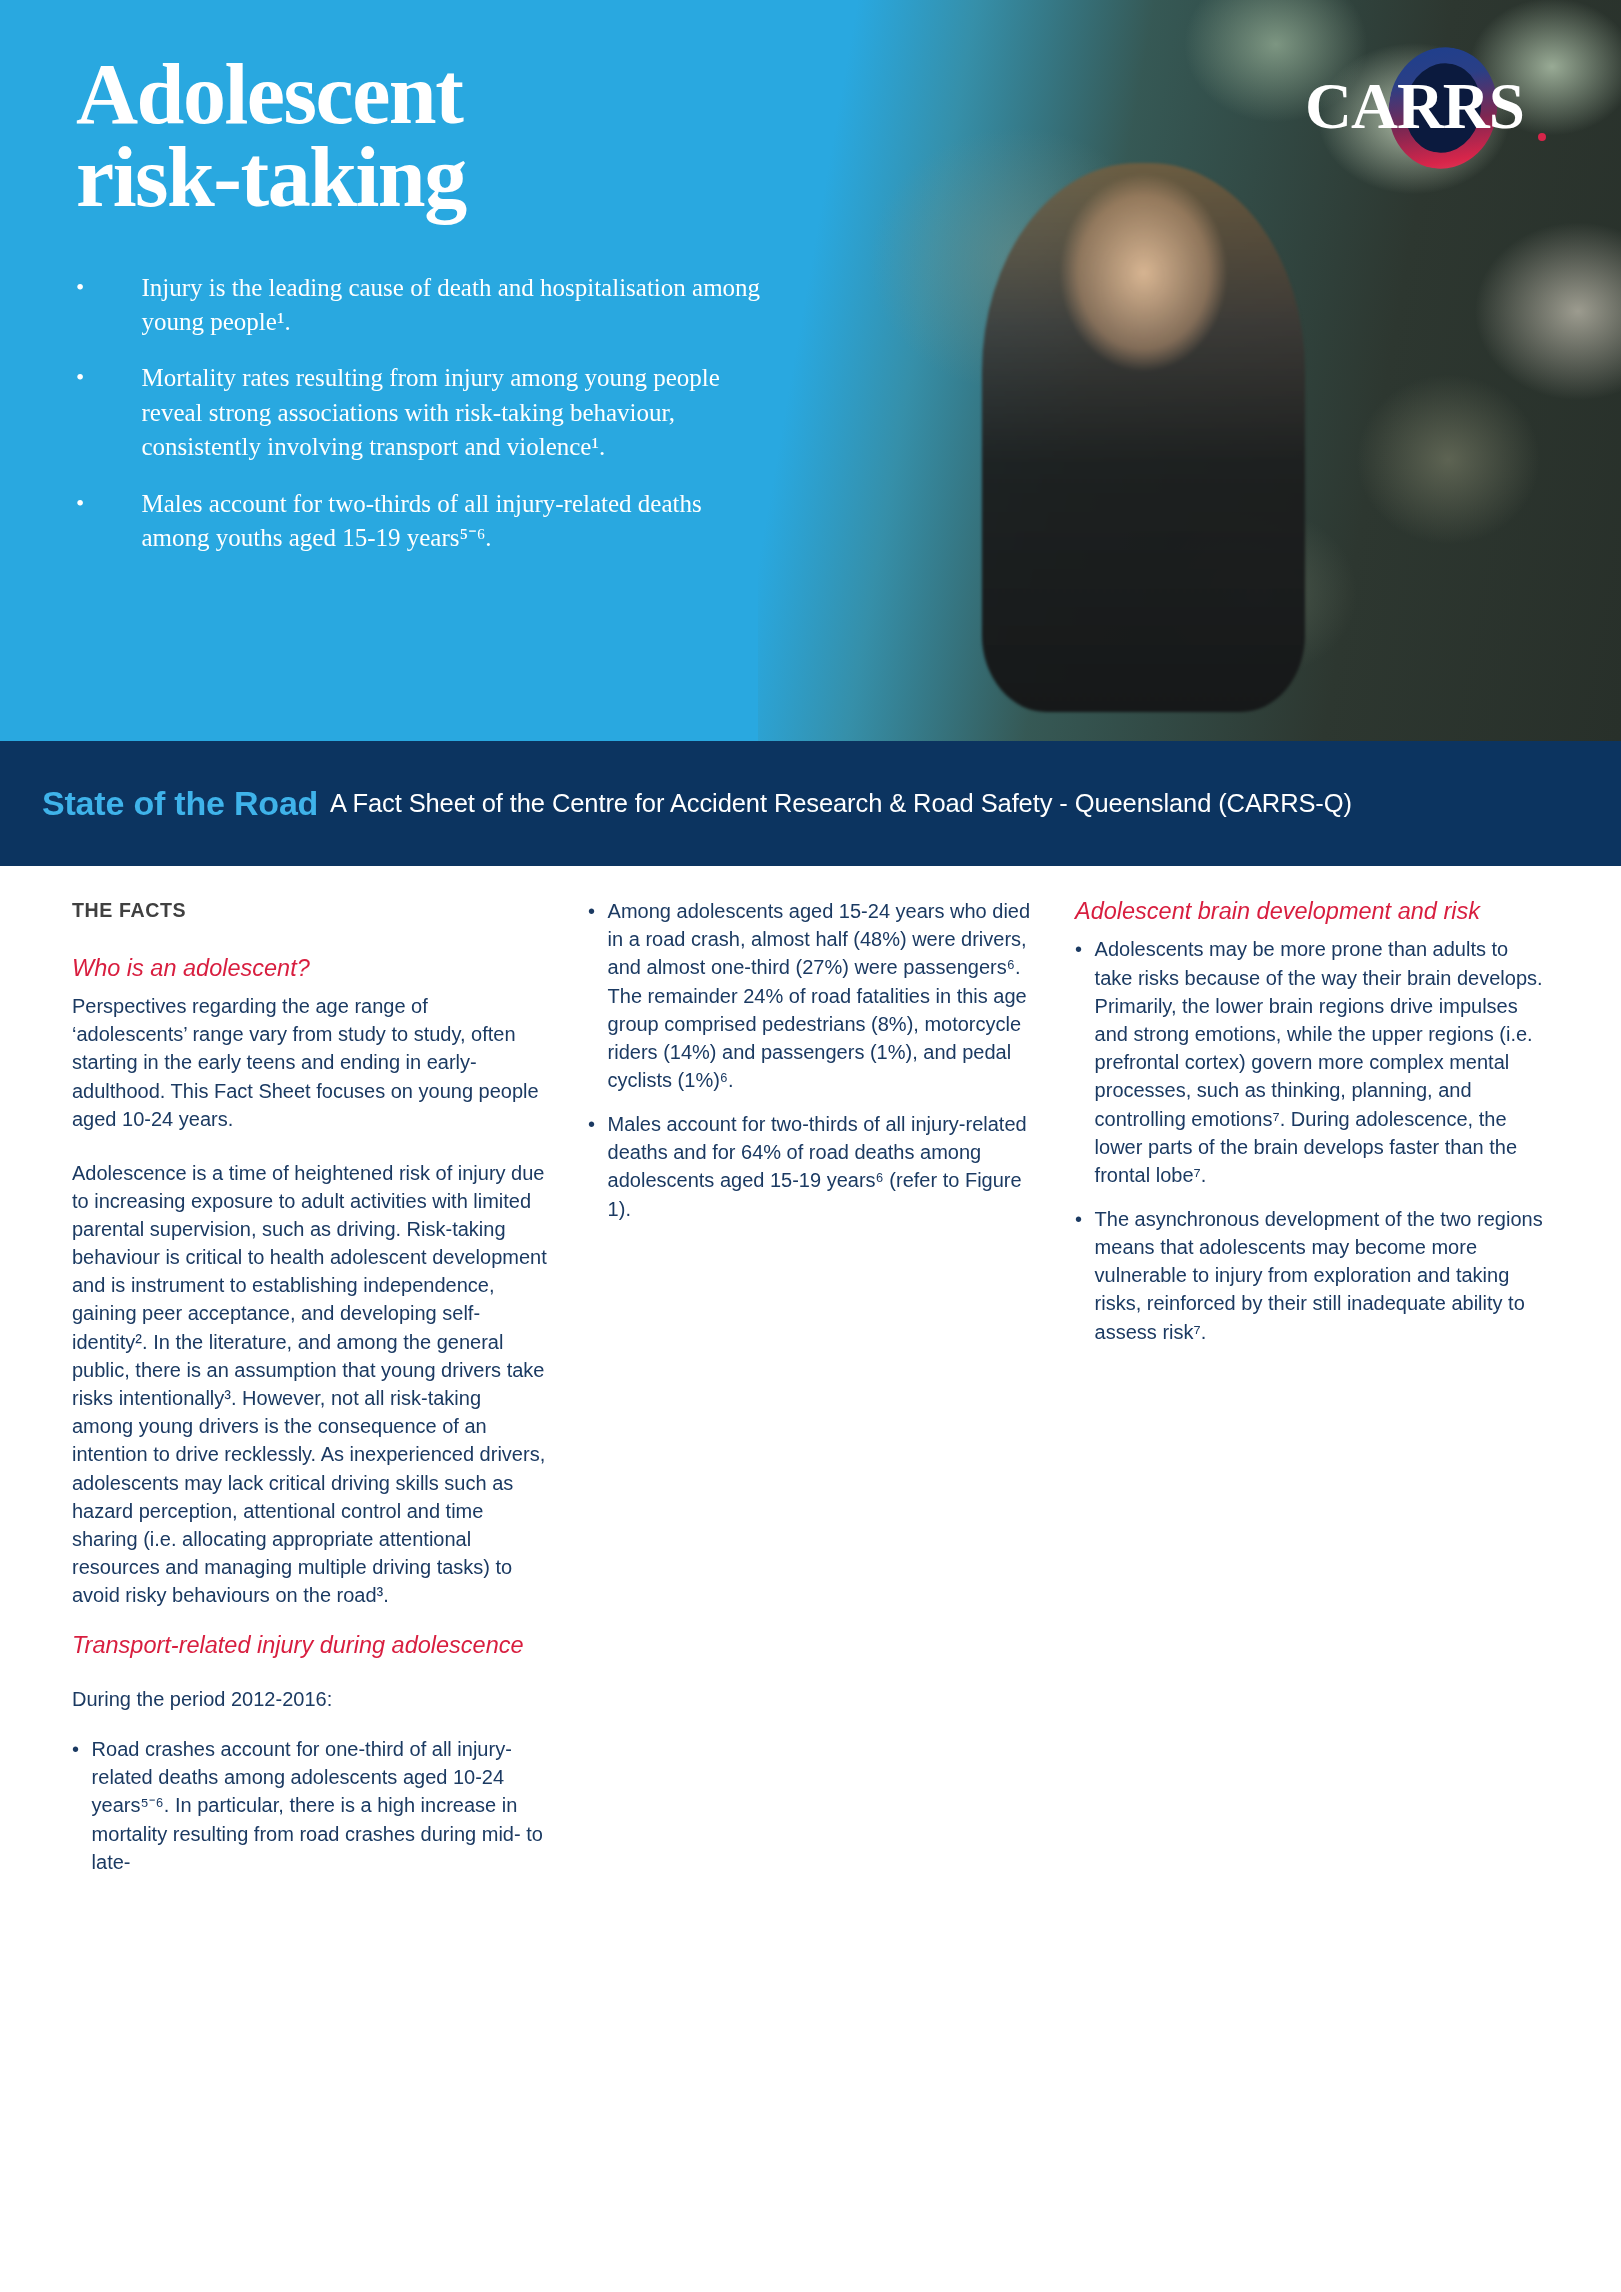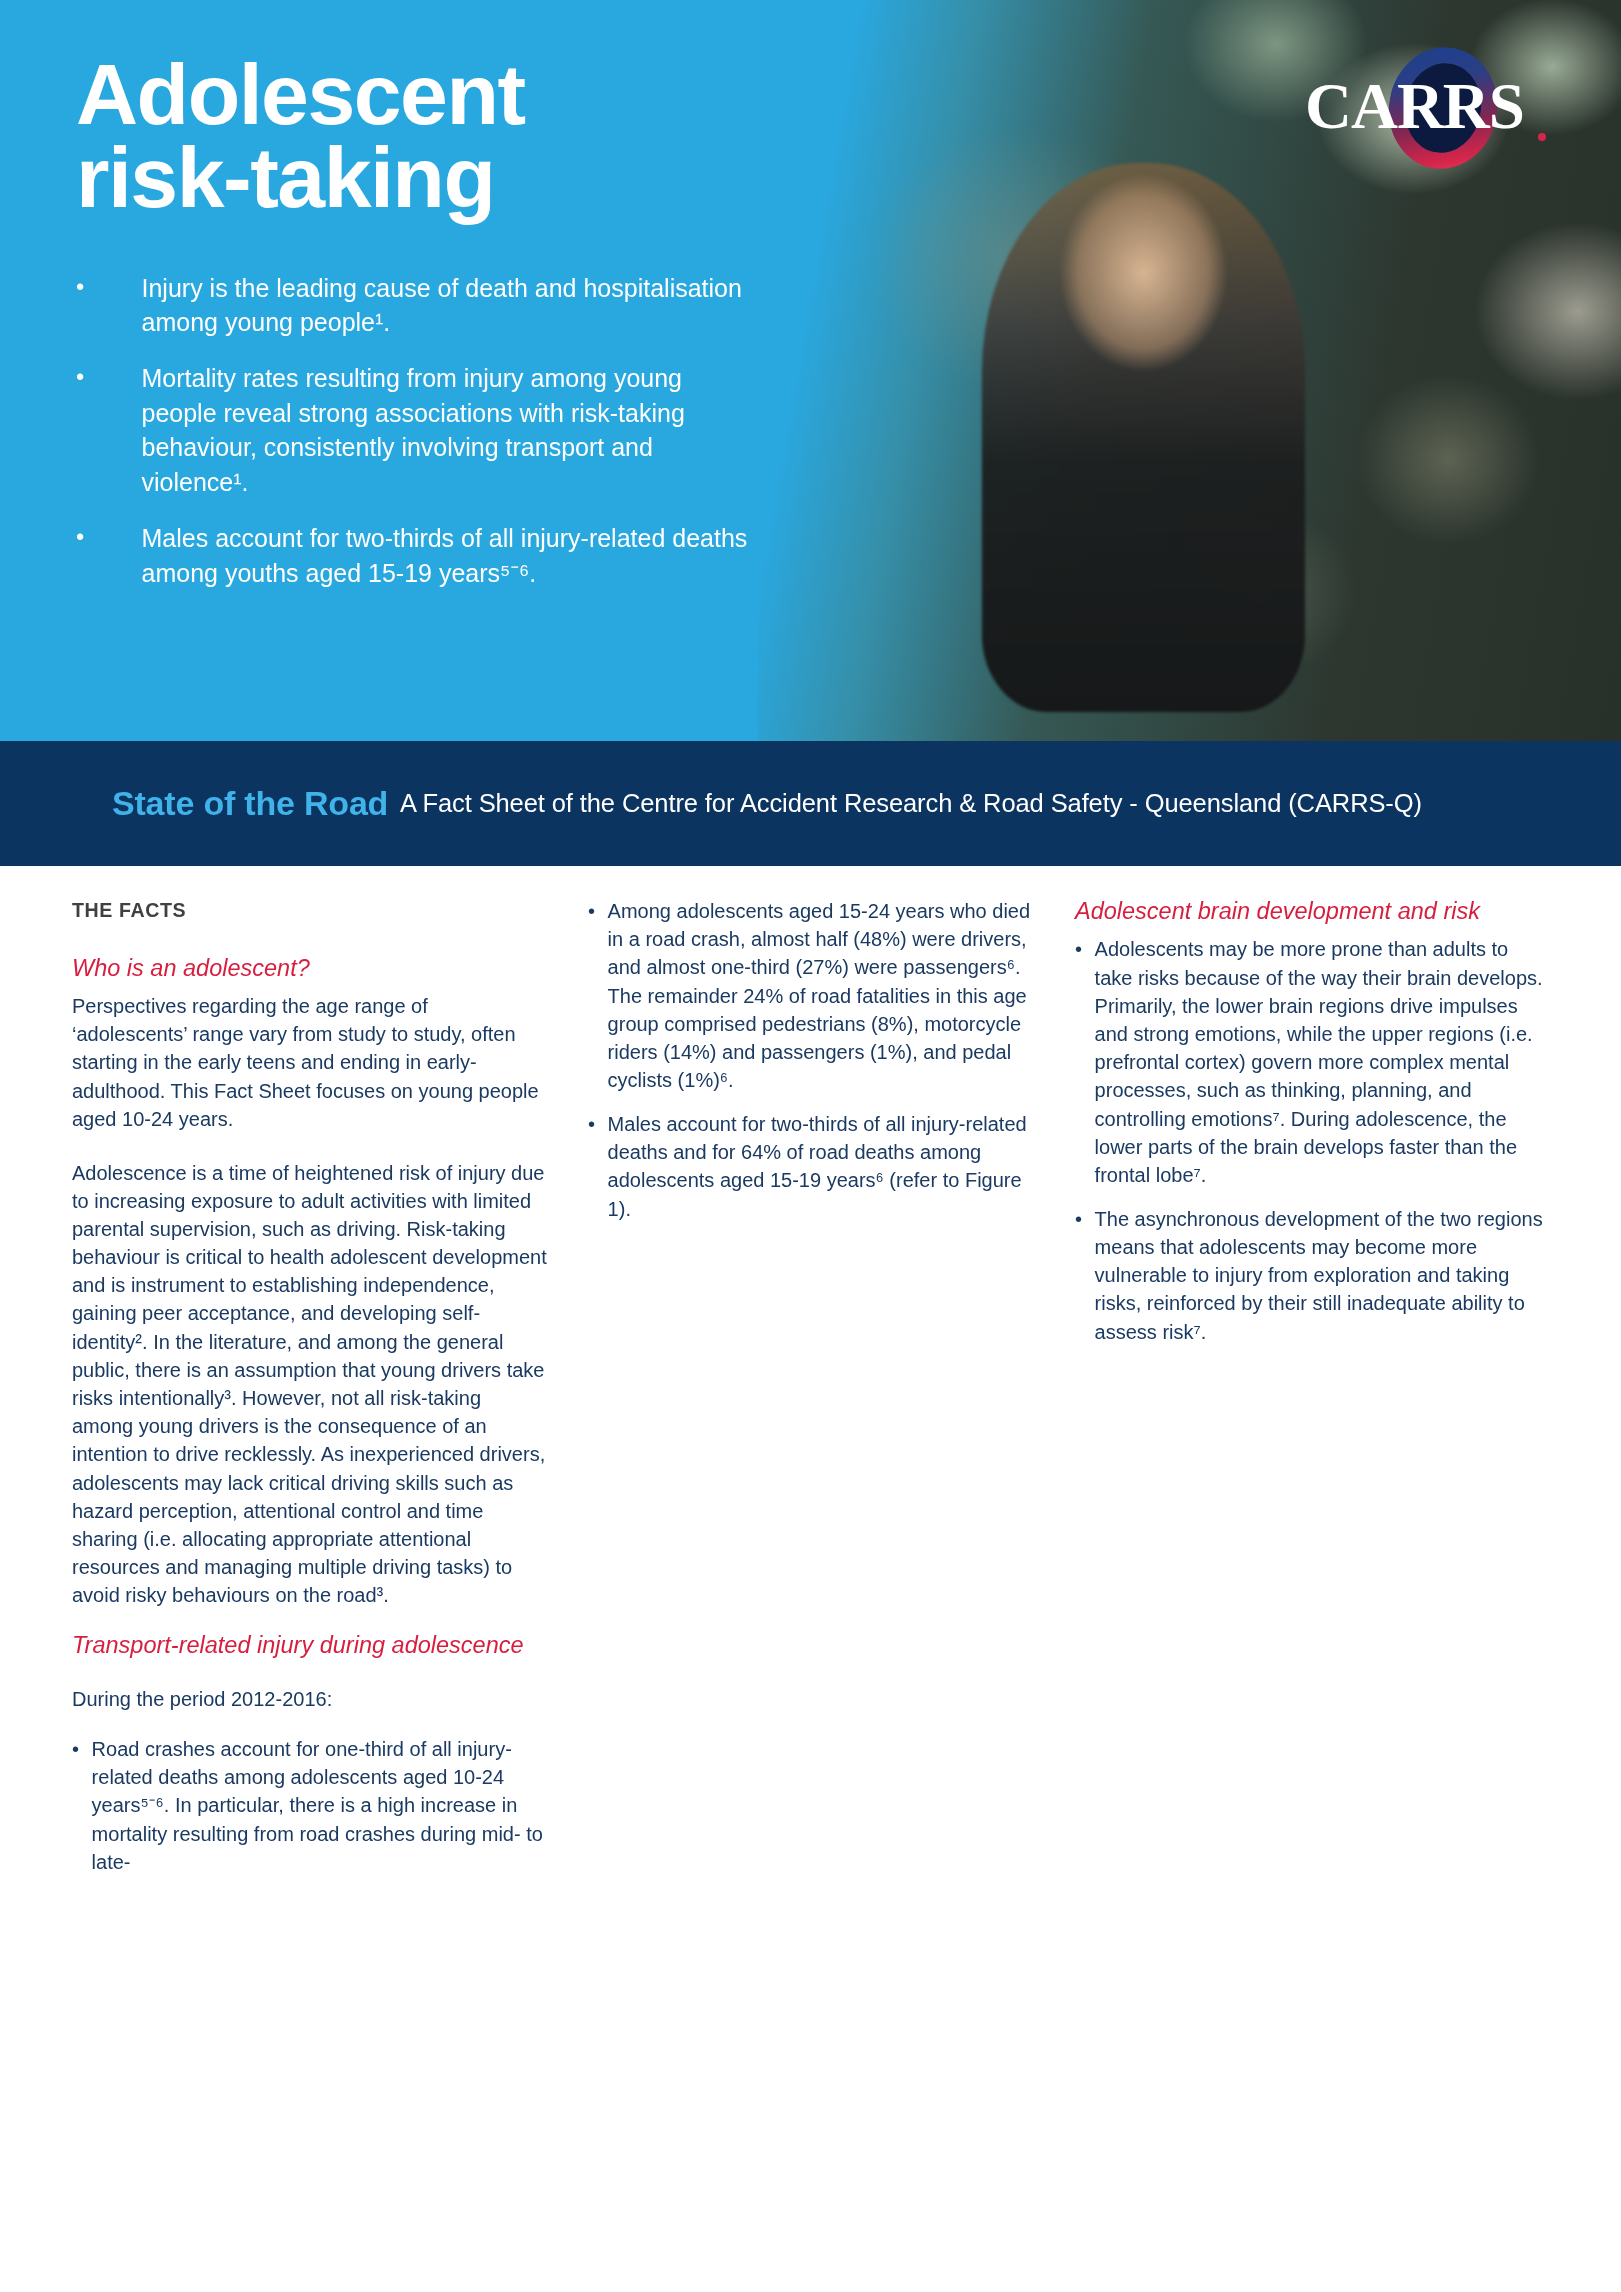--- a/index.html
+++ b/index.html
@@ -37,34 +37,34 @@
     border-radius: 48% 48% 20% 20% / 38% 38% 14% 14%;
     background:
       radial-gradient(ellipse 108px 127px at 50% 20%, rgba(222,186,150,.95), rgba(190,150,115,.55) 60%, rgba(120,95,75,0) 78%),
       linear-gradient(180deg, rgba(125,95,60,.75) 0%, rgba(60,55,52,.85) 30%, rgba(28,30,30,.95) 55%, rgba(22,24,25,1) 100%);
     filter: blur(1.5px);
   }
   .hero-fade {
     position:absolute; left:421px; top:0; width:314px; height:741px;
     background: linear-gradient(90deg, rgba(41,168,224,1) 0%, rgba(41,168,224,.92) 35%, rgba(41,168,224,0) 100%);
   }
-  .hero-inner { position: relative; z-index: 4; padding: 53px 0 0 76px; }
+  .hero-inner { position: relative; z-index: 4; padding: 53px 0 0 76px; font-family: Liberation Serif, serif; }
   .hero-title {
     color: #fff; font-size: 86px; line-height: 0.97; font-weight: bold;
     letter-spacing: -1.5px; max-width: 745px;
   }
   .hero-bullets { margin-top: 51px; max-width: 686px; }
   .hero-bullet { display: flex; margin-bottom: 21.6px; color: #fff; }
   .hero-bullet .dot { width: 25.5px; flex: 0 0 25.5px; font-size: 23.5px; line-height: 1.38; }
   .hero-bullet .txt { font-size: 25px; line-height: 1.38; margin-left: 40px; }
 
   
   .band {
     position: absolute; left: 0; top: 741px; width: 1621px; height: 125px;
-    background: #0c3460; display: flex; align-items: center; padding-left: 112px;
+    background: #0c3460; display: flex; align-items: center; padding-left: 42px;
   }
   .band-title { color: #3fb3ea; font-size: 34px; font-weight: bold; letter-spacing: -0.2px; }
   .band-sub { color: #ffffff; font-size: 25.5px; margin-left: 11.8px; letter-spacing: -0.1px; }
 
   
   .body { position: absolute; left: 0; top: 866px; width: 1621px; height: 1426px; }
   .col { position: absolute; top: 31px; font-size: 20px; line-height: 1.41; color: #1b3a62; }
   .col1 { left: 72px; width: 475px; }
   .col2 { left: 588px; width: 461px; }
   .col3 { left: 1075px; width: 475px; }

